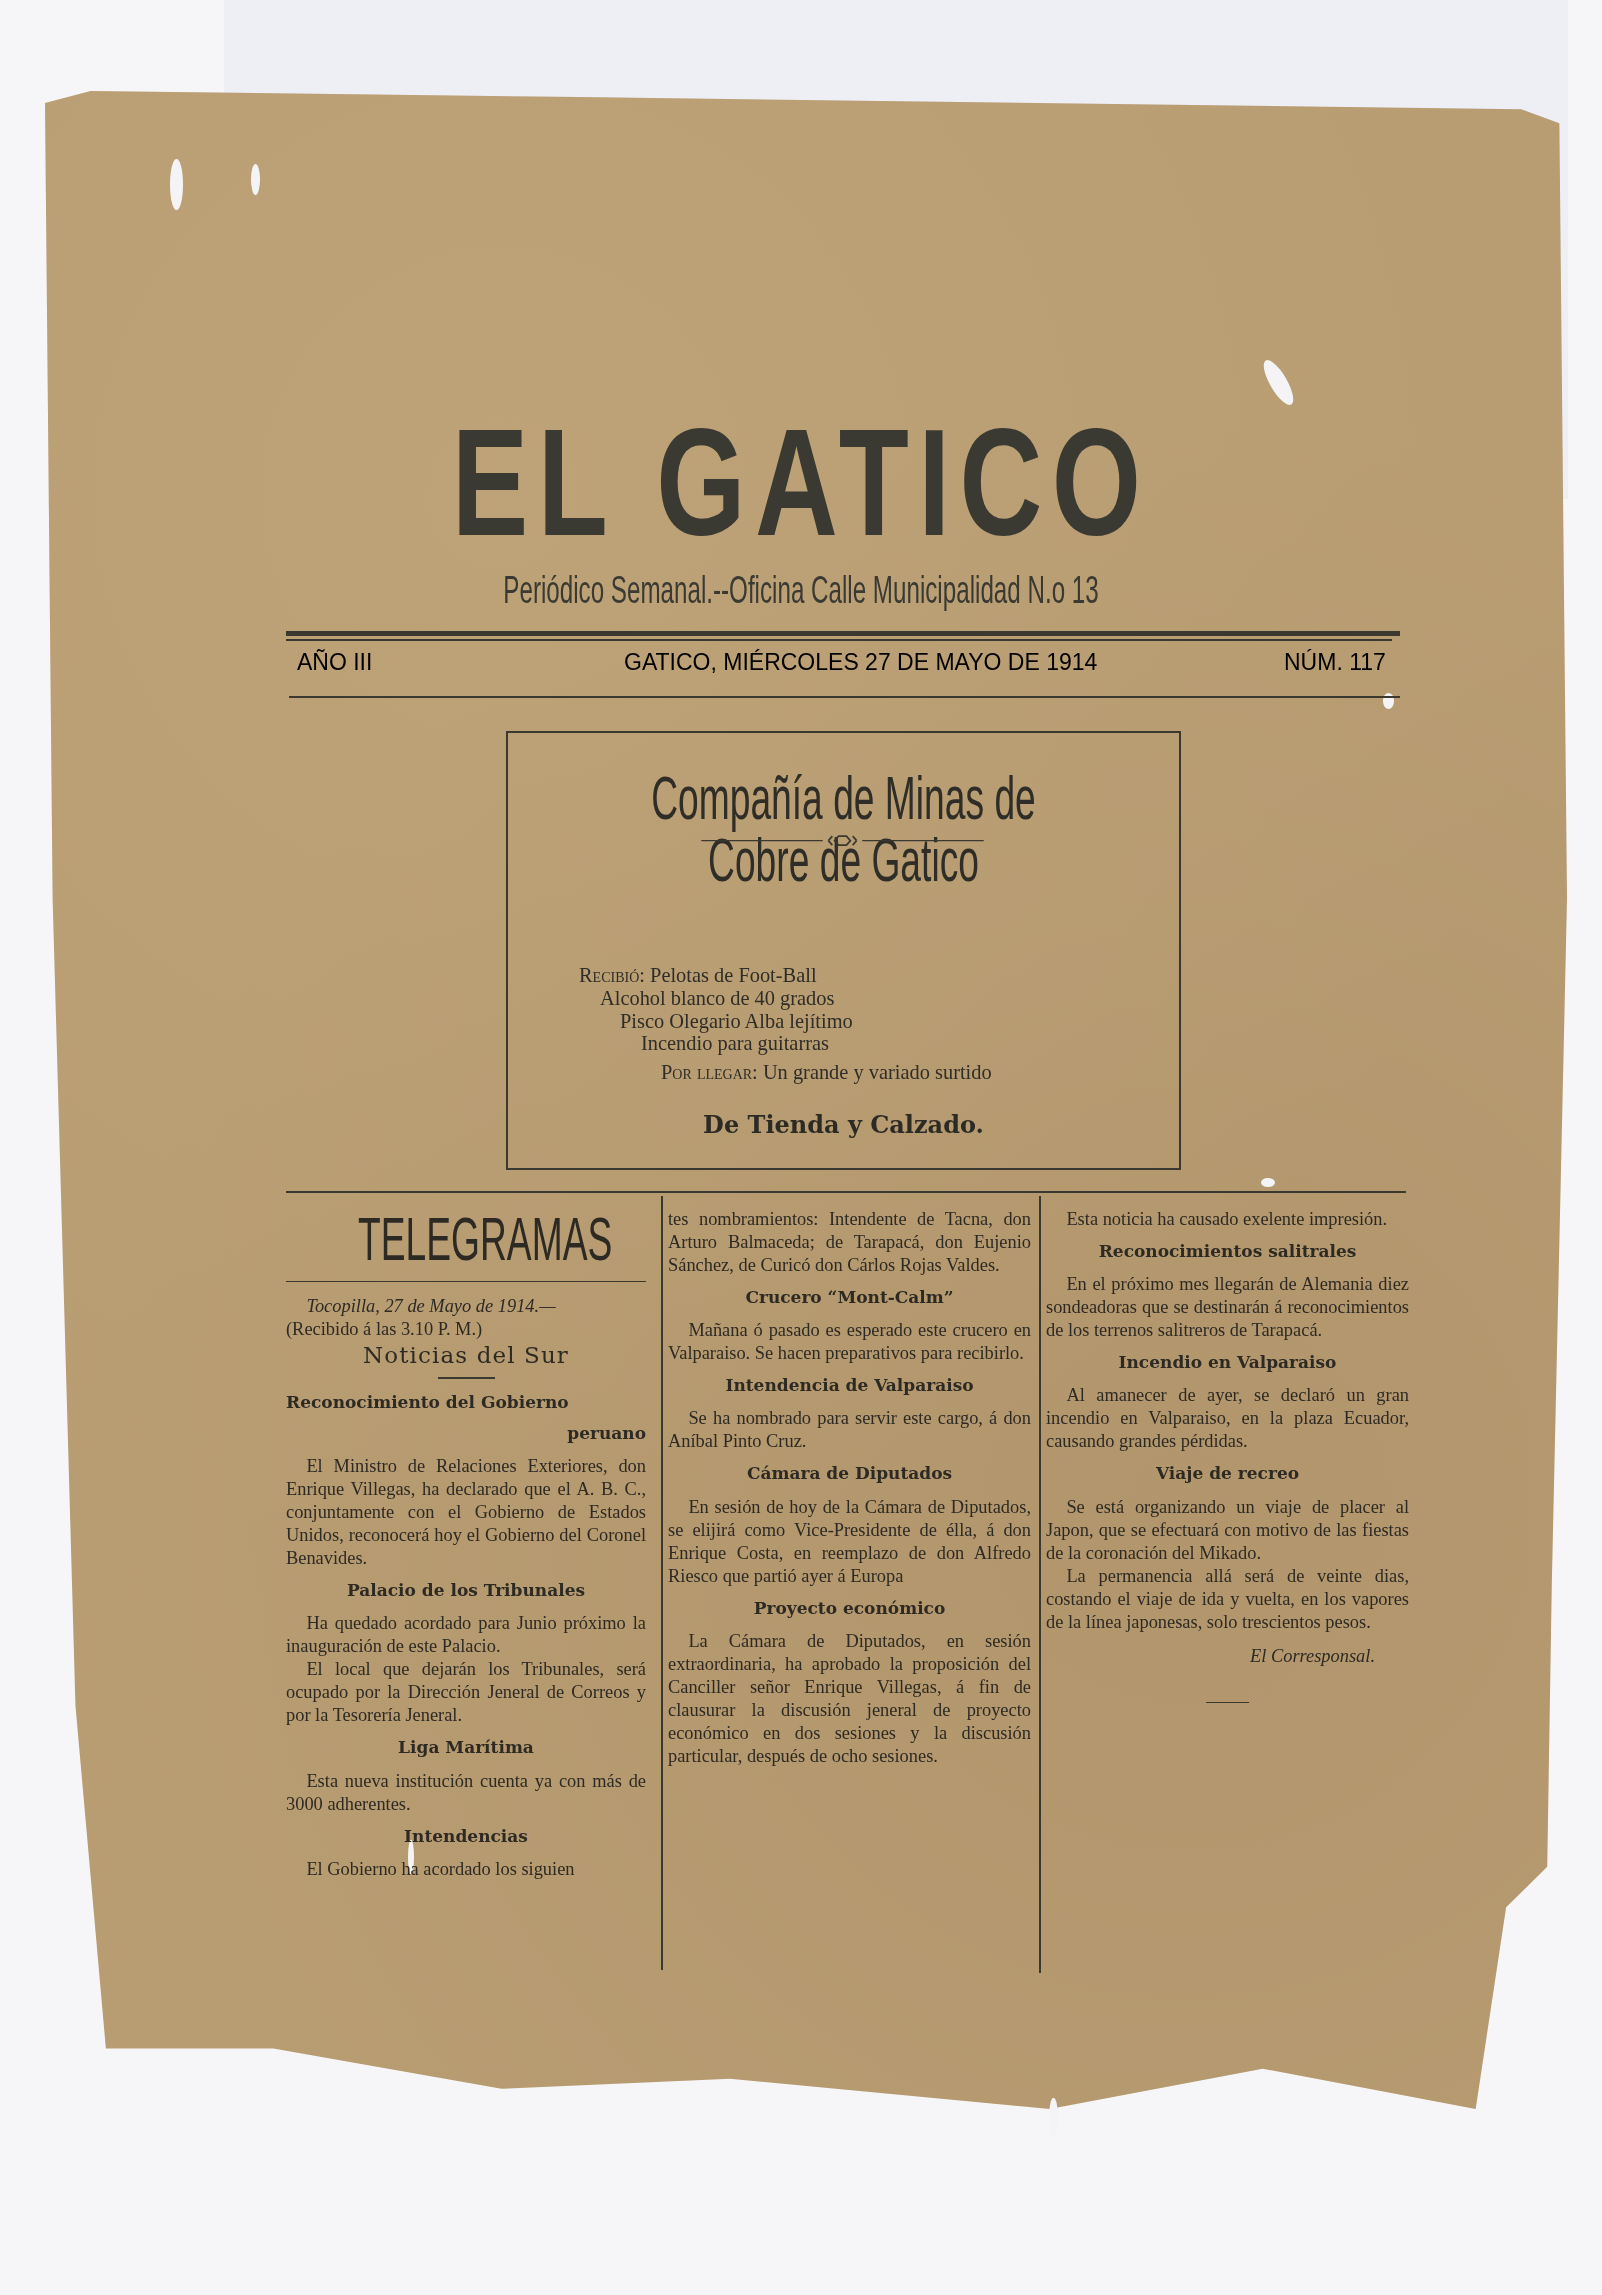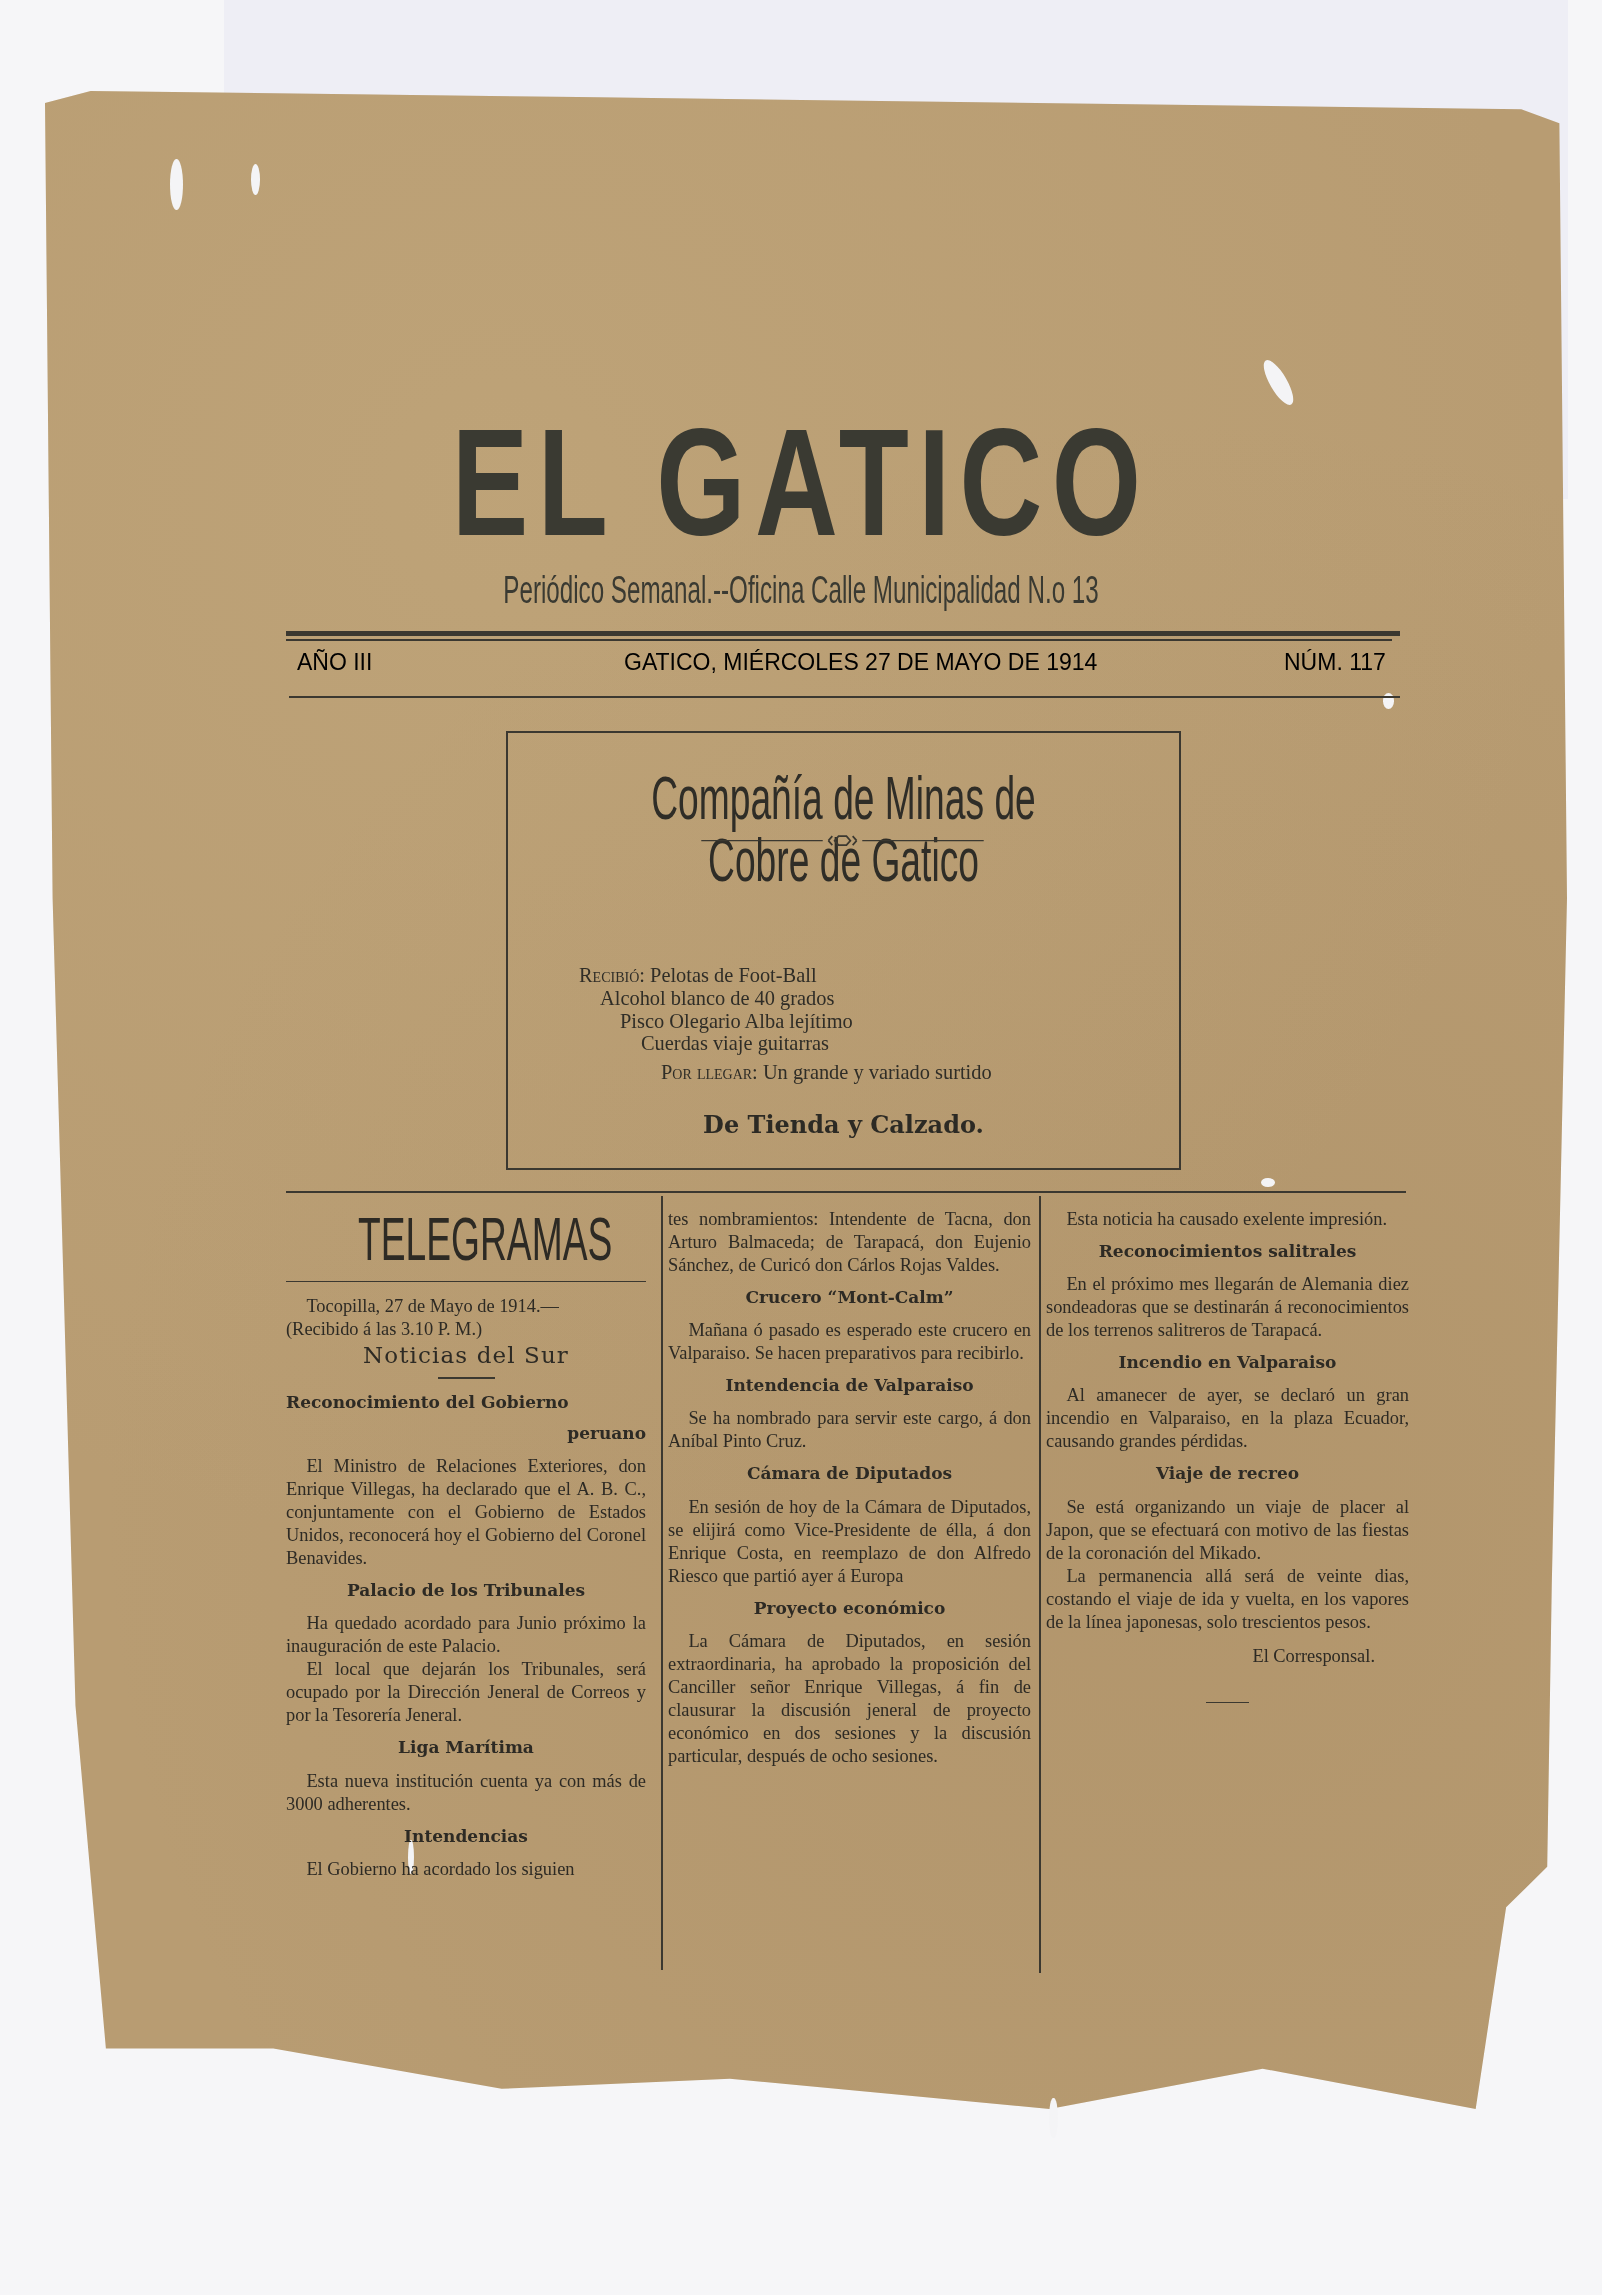--- a/index.html
+++ b/index.html
@@ -65,21 +65,21 @@
   .col p { margin:0; text-align:justify; text-indent:20.4px; }
   .col p.ni { text-indent:0; }
   .col h3 {
     margin:9px 0 10.2px 0; text-align:center; font-weight:bold; font-size:17px;
     font-family:"DejaVu Serif", serif; line-height:23px;
   }
   .tel-head {
     text-align:center; font-family:"Liberation Sans", sans-serif; font-size:62px;
     line-height:1; transform:scaleX(0.6); transform-origin:center; margin-top:0;
   }
-  .italic { }
+  .italic { font-style:italic; }
   .noticias { text-align:center; font-size:23px; letter-spacing:1.1px; font-family:"DejaVu Serif", serif; margin:3.4px 0; }
   .short-rule { width:57px; height:1.1px; background:#3b3830; margin:10.2px auto 12.5px; }
   .right { text-align:right !important; text-indent:0 !important; }
   .vdiv { position:absolute; width:1.7px; background:#3b3830; }
 </style>
 </head>
 <body>
 
 <div class="backsheet"></div>
 
@@ -114,21 +114,21 @@
     <polygon points="243,2 257,2 264,10 257,18 243,18 236,10" fill="none" stroke="#3b3830" stroke-width="3"></polygon>
     <path d="M275 10 L268 2 M275 10 L268 18" stroke="#3b3830" stroke-width="3" fill="none"></path>
   </svg>
 
   <div class="ad-line" style="left:71px;top:232px;text-align:center;">
     <span class="smallcaps">Recibió:</span>
     <span>Pelotas de Foot-Ball</span>
   </div>
   <div class="ad-line" style="left:92px;top:255px;">Alcohol blanco de 40 grados</div>
   <div class="ad-line" style="left:112px;top:278px;">Pisco Olegario Alba lejítimo</div>
-  <div class="ad-line" style="left:133px;top:300px;">Cuerdas viaje guitarras</div>
+  <div class="ad-line" style="left:133px;top:300px;">Incendio para guitarras</div>
   <div class="ad-line" style="left:153px;top:329px;">
     <span class="smallcaps">Por llegar:</span>
     <span>Un grande y variado surtido</span>
   </div>
   <div class="ad-bold">De Tienda y Calzado.</div>
 </div>
 
 <div class="rule" style="left:286px;top:1191px;width:1120px;height:1.7px;"></div>
 
 <div class="vdiv" style="left:661px;top:1196px;height:774px;"></div>

